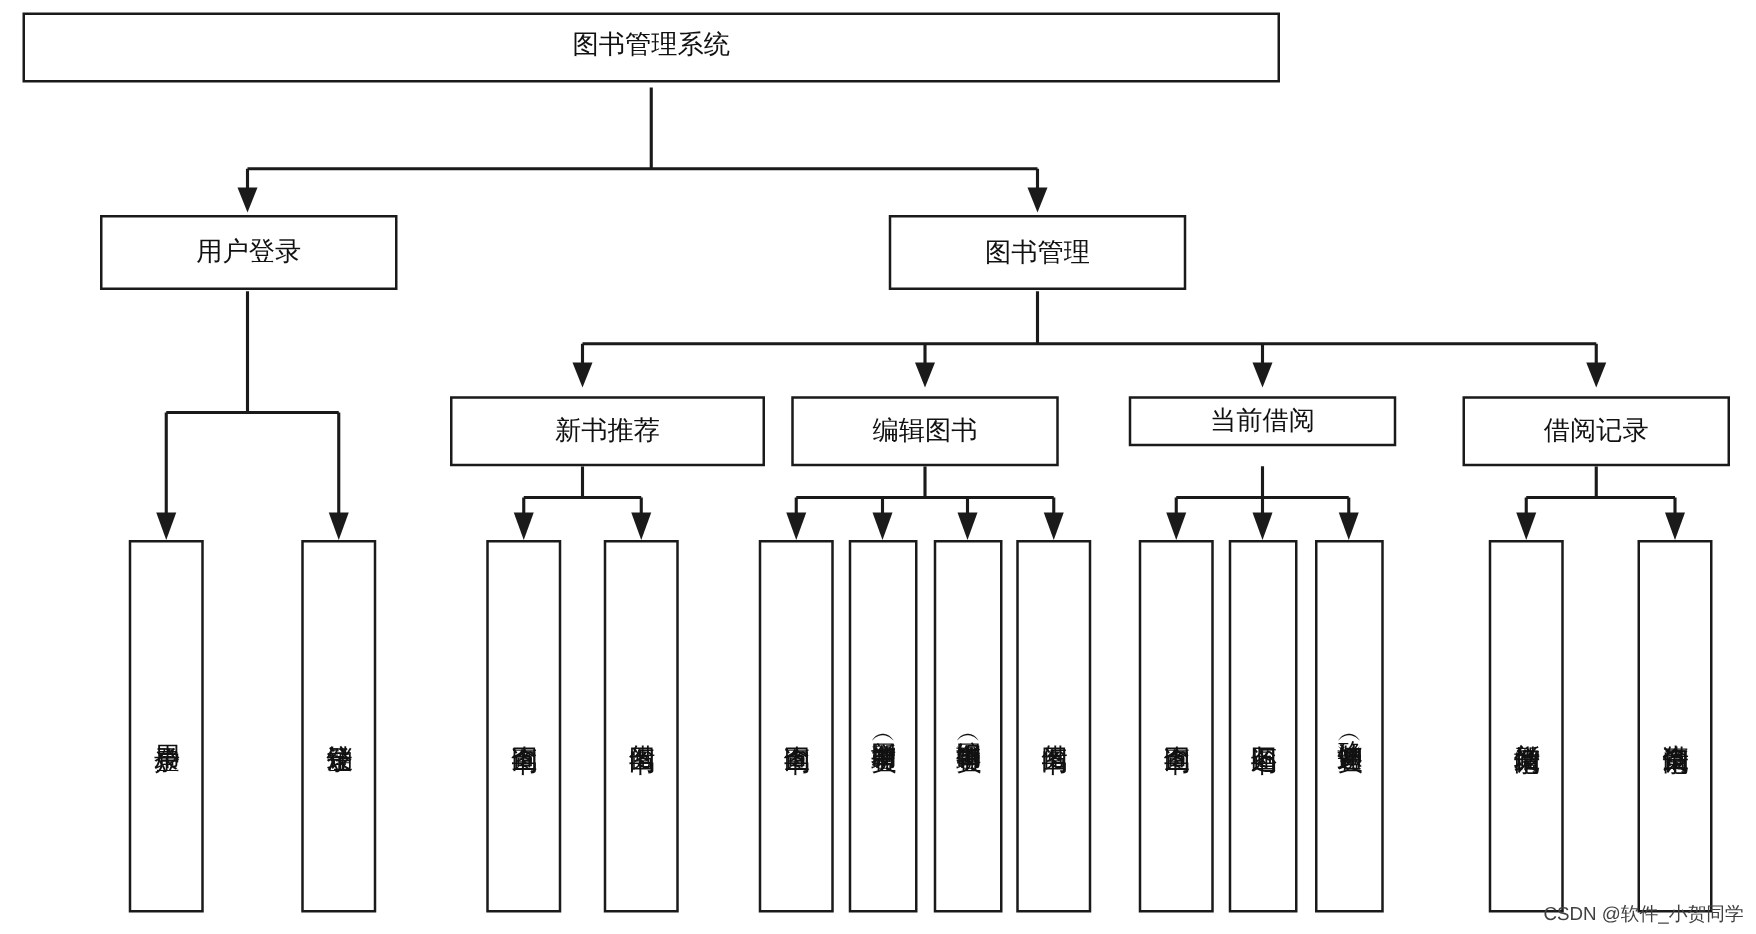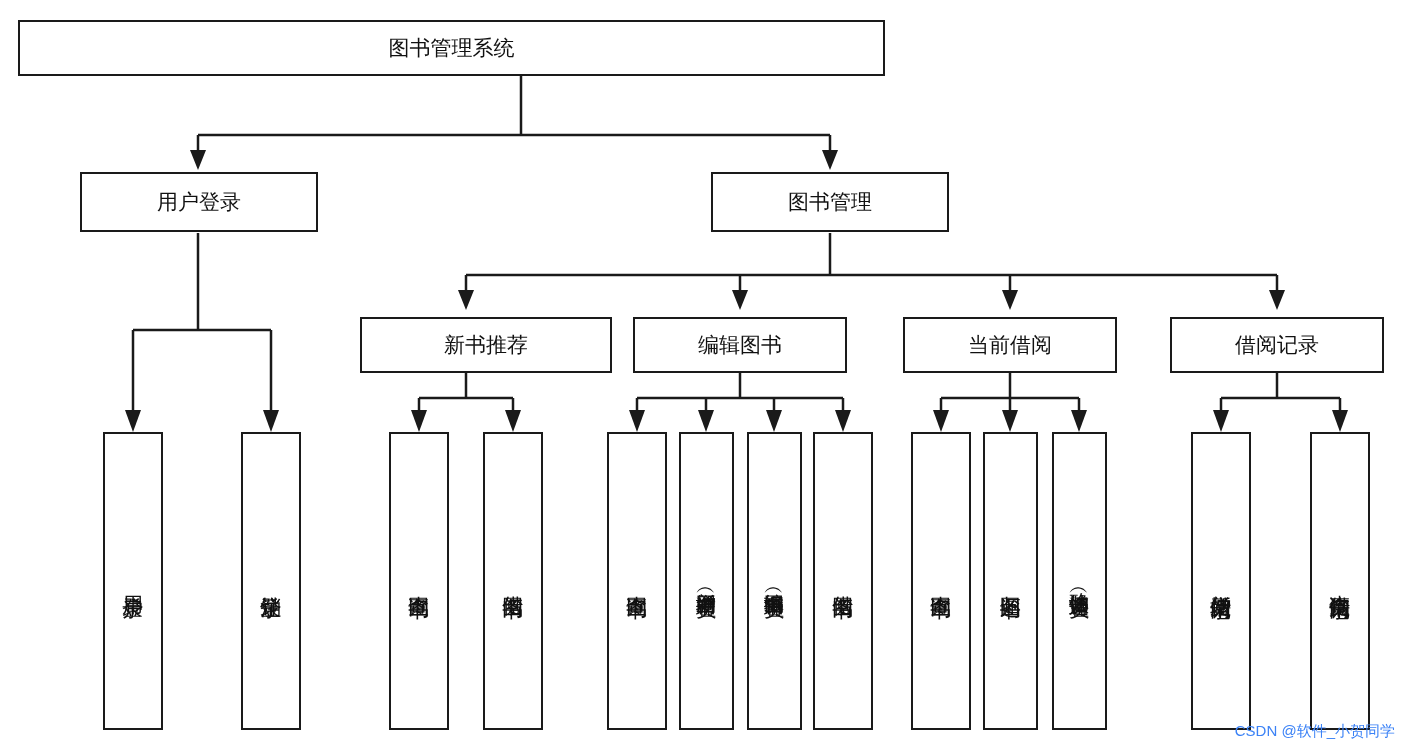--- a/index.html
+++ b/index.html
@@ -50,21 +50,21 @@
     padding: 10px 2px;
   }
   .node.vert.narrow {
     font-size: 20px;
   }
   .watermark {
     position: absolute;
     right: 10px;
     bottom: 6px;
     font-size: 15px;
-    color: #3b82f6;
+    color: #404040;
     white-space: nowrap;
     margin-top: 31px;
   }
 </style>
 </head>
 <body>
 
 <div id="canvas">
 
   <svg class="connectors" viewBox="0 0 1405 747">
@@ -133,28 +133,28 @@
 
       <polygon points="941,432 933,410 949,410"></polygon>
       <polygon points="1010,432 1002,410 1018,410"></polygon>
       <polygon points="1079,432 1071,410 1087,410"></polygon>
 
       <polygon points="1221,432 1213,410 1229,410"></polygon>
       <polygon points="1340,432 1332,410 1348,410"></polygon>
     </g>
   </svg>
 
-  <div class="node horiz" style="left:18px; top:20px; width:867px; height:56px;">图书管理系统</div>
+  <div class="node horiz" style="left:18px; top:10px; width:1006px; height:56px;font-family:Liberation Mono, monospace;">图书管理系统</div>
 
   <div class="node horiz" style="left:80px; top:172px; width:238px; height:60px;">用户登录</div>
   <div class="node horiz" style="left:711px; top:172px; width:238px; height:60px;font-family:Liberation Serif, serif;">图书管理</div>
 
   <div class="node horiz" style="left:360px; top:317px; width:252px; height:56px;">新书推荐</div>
   <div class="node horiz" style="left:633px; top:317px; width:214px; height:56px;">编辑图书</div>
-  <div class="node horiz" style="left:903px; top:317px; width:214px; height:56px;">当前借阅</div>
+  <div class="node horiz" style="left:903px; top:317px; width:214px; height:40px;">当前借阅</div>
   <div class="node horiz" style="left:1170px; top:317px; width:214px; height:56px;">借阅记录</div>
 
   <div class="node vert" style="left:103px; top:432px; width:60px; height:298px;">用户登录</div>
   <div class="node vert" style="left:241px; top:432px; width:60px; height:298px;">注销登录</div>
 
   <div class="node vert" style="left:389px; top:432px; width:60px; height:298px;">查询图书</div>
   <div class="node vert" style="left:483px; top:432px; width:60px; height:298px;">借阅图书</div>
 
   <div class="node vert" style="left:607px; top:432px; width:60px; height:298px;">查询图书</div>
   <div class="node vert narrow" style="left:679px; top:432px; width:55px; height:298px;">新增图书（管理员）</div>

